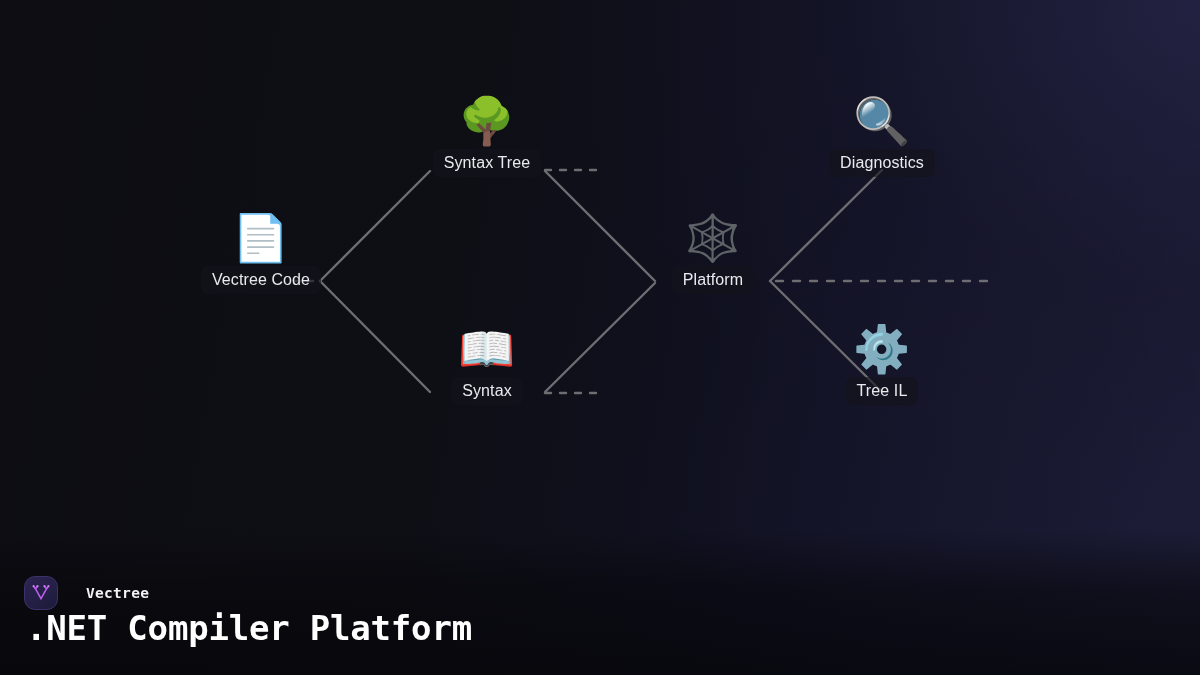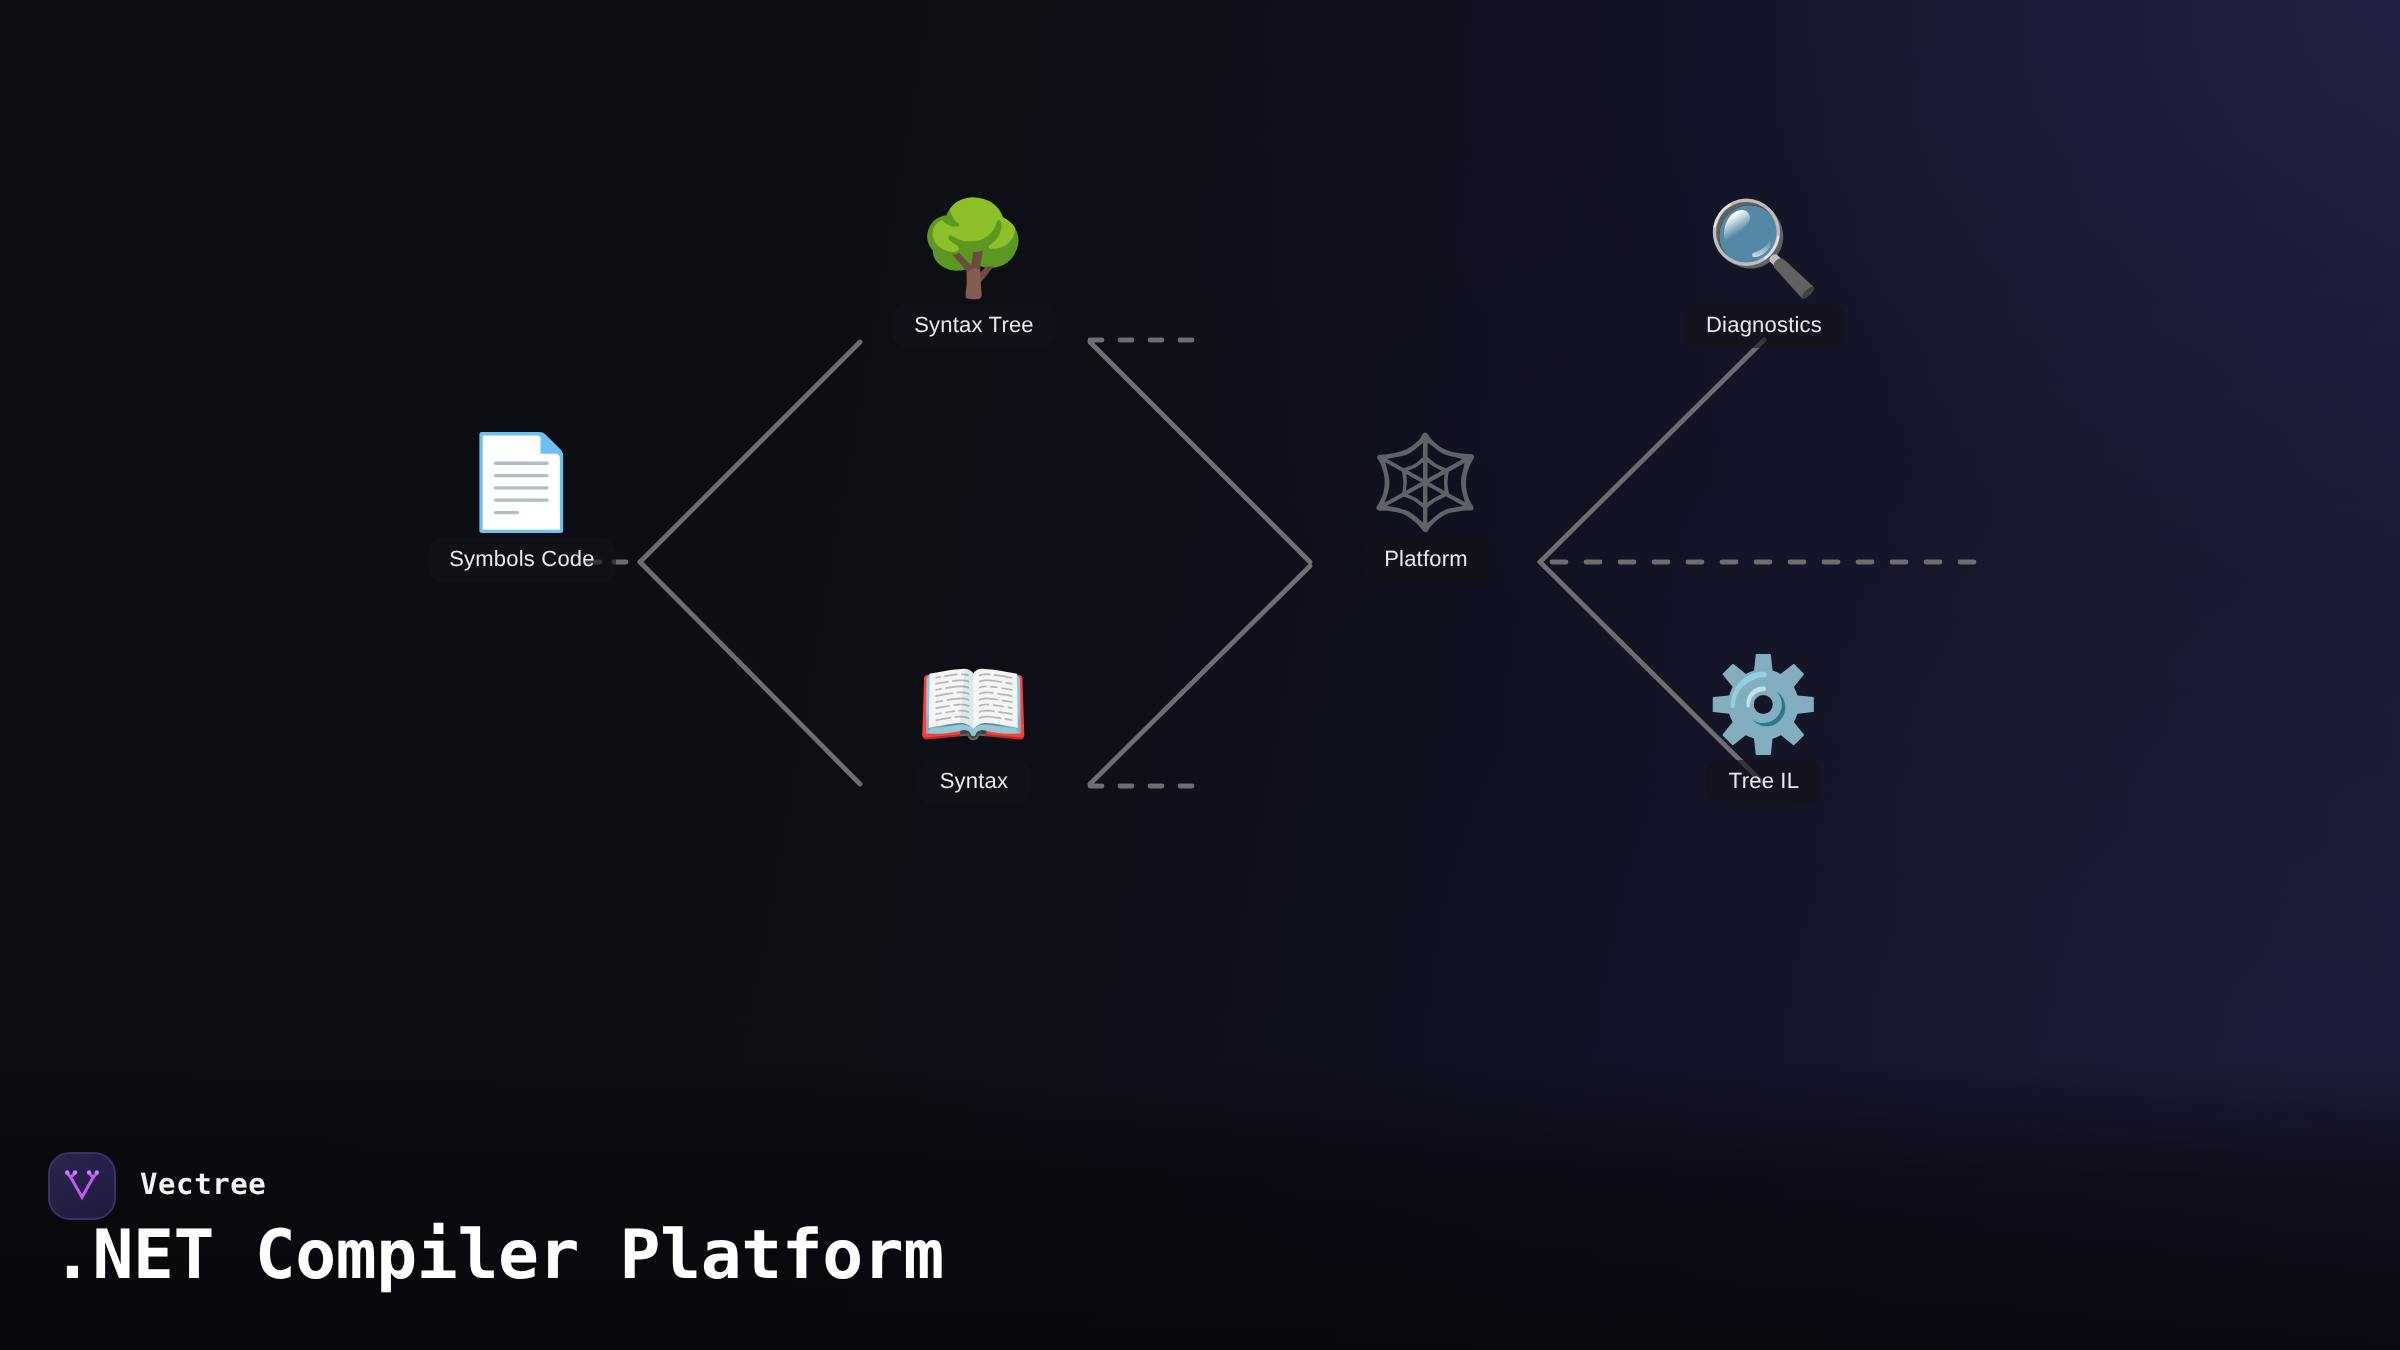--- a/index.html
+++ b/index.html
@@ -26,38 +26,38 @@
     display:flex; flex-direction:column; align-items:center;
     width:150px;
   }
   .node-icon {
     font-size:46px; line-height:1;
     height:56px; display:flex; align-items:center; justify-content:center;
     user-select:none;
   }
   .node-label {
     margin-top:0;
-    font-size:11px;
+    font-size:16px;
     color:#e9eaee;
     letter-spacing:0.1px;
     white-space:nowrap;
     padding:5px 11px;
     border-radius:7px;
     background:rgba(20,20,28,0.62);
   }
 
   
   #footer {
     position:absolute; left:0; right:0; bottom:0; height:145px;
     background:linear-gradient(to bottom, rgba(6,6,10,0) 0%, rgba(6,6,10,0.55) 40%, rgba(6,6,10,0.8) 100%);
     pointer-events:none;
   }
   #brand {
     position:absolute; left:24px; top:576px;
-    display:flex; align-items:center; gap:12px;
+    display:flex; align-items:center; gap:28px;
   }
   #brand-mark {
     width:34px; height:34px; border-radius:11px;
     background:linear-gradient(150deg, #2b2550 0%, #241f46 55%, #1d1a3a 100%);
     border:1px solid #3a3268;
     display:flex; align-items:center; justify-content:center;
   }
   #brand-name {
     font-family:"DejaVu Sans Mono", monospace;
     font-size:14.5px; font-weight:bold; color:#f2f2f5;
@@ -103,21 +103,21 @@
         <path d="M770,281 L882,170"></path>
 
         <path d="M770,281 L882,392"></path>
 
         <path d="M776,281 L990,281" stroke-dasharray="7 10"></path>
       </g>
     </svg>
 
     <div class="node" style="left:261px; top:252px;">
       <div class="node-icon">📄</div>
-      <div class="node-label">Symbols Code</div>
+      <div class="node-label">Vectree Code</div>
     </div>
 
     <div class="node" style="left:487px; top:135px;">
       <div class="node-icon">🌳</div>
       <div class="node-label">Syntax Tree</div>
     </div>
 
     <div class="node" style="left:487px; top:363px;">
       <div class="node-icon">📖</div>
       <div class="node-label">Syntax</div>

